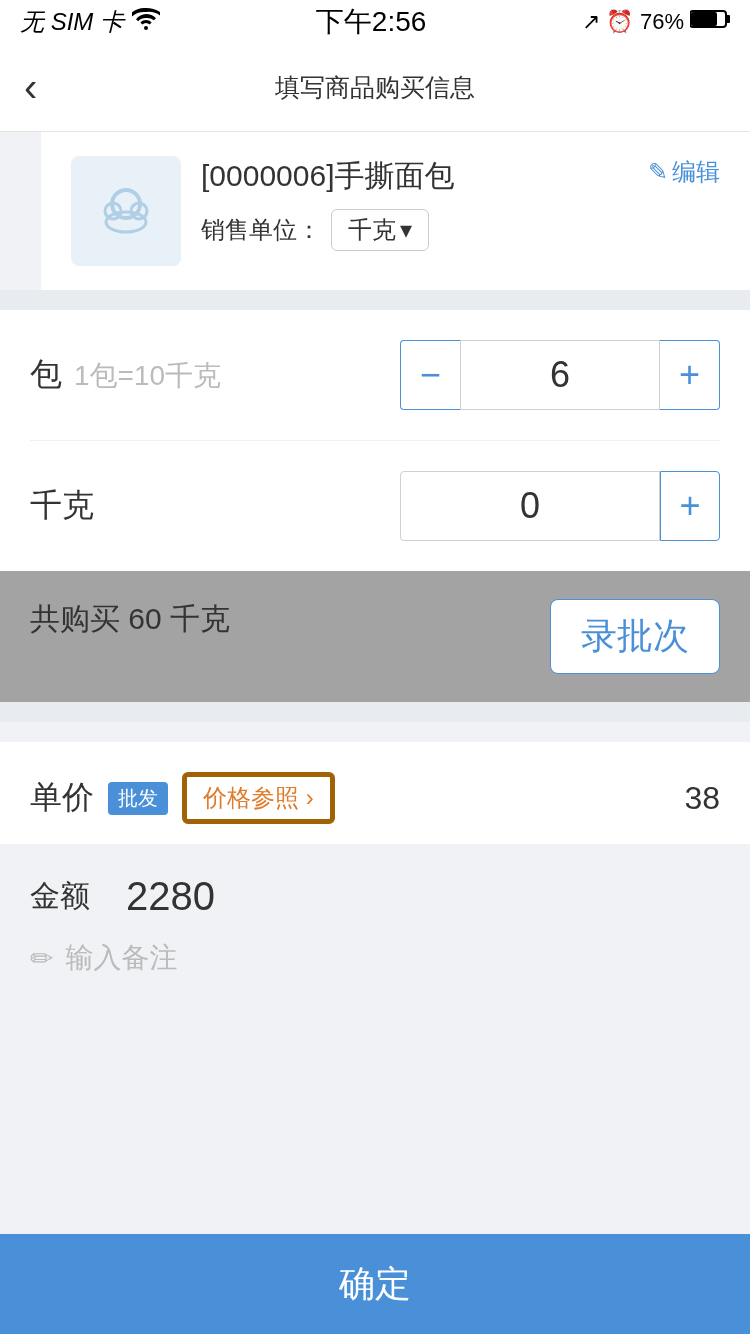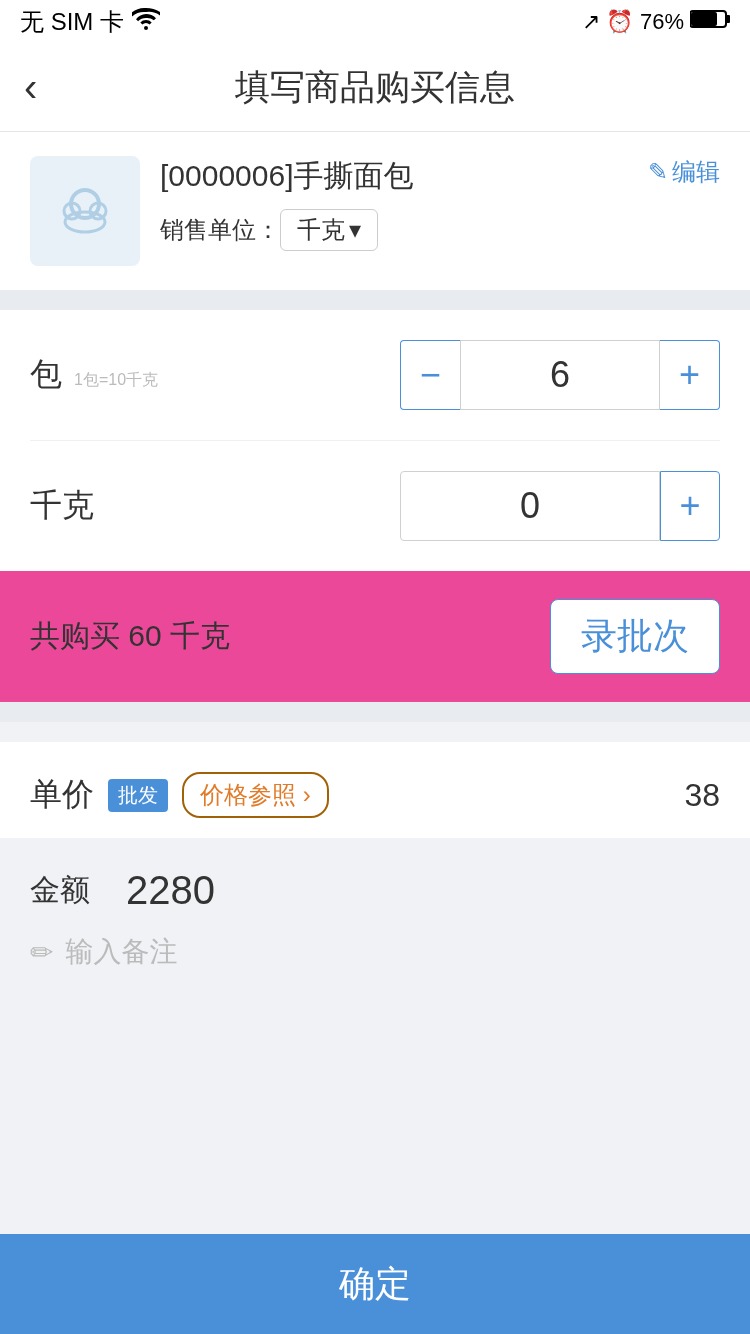--- a/index.html
+++ b/index.html
@@ -17,21 +17,21 @@
       width: 750px;
       height: 44px;
       background: #fff;
       display: flex;
       align-items: center;
       justify-content: space-between;
       padding: 0 20px;
       font-size: 24px;
       color: #000;
     }
-    .status-bar-left { display: flex; align-items: center; gap: 8px; }
+    .status-bar-left { display: flex; align-items: center; gap: 8px; font-style: italic; }
     .status-bar-center { font-size: 28px; font-weight: 500; }
     .status-bar-right { display: flex; align-items: center; gap: 6px; font-size: 22px; }
 
     
     .nav-bar {
       width: 750px;
       height: 88px;
       background: #fff;
       display: flex;
       align-items: center;
@@ -40,33 +40,34 @@
       border-bottom: 1px solid #e5e5e5;
     }
     .nav-back {
       position: absolute;
       left: 24px;
       font-size: 40px;
       color: #333;
       cursor: pointer;
     }
     .nav-title {
-      font-size: 35px;
+      font-size: 25px;
       font-weight: 500;
       color: #333;
     }
 
     
     .product-card {
       background: #fff;
       padding: 24px 30px;
       display: flex;
       align-items: flex-start;
       gap: 20px;
       margin-top: 0;
+      margin-left: 41px;
     }
     .product-thumb {
       width: 110px;
       height: 110px;
       background: #e8f0f8;
       border-radius: 8px;
       display: flex;
       align-items: center;
       justify-content: center;
       flex-shrink: 0;
@@ -85,20 +86,21 @@
       margin-bottom: 12px;
     }
     .product-stock {
       font-size: 24px;
       color: #999;
       margin-bottom: 12px;
     }
     .product-unit-row {
       display: flex;
       align-items: center;
+      gap: 10px;
       font-size: 24px;
       color: #333;
     }
     .unit-select {
       border: 1px solid #ccc;
       border-radius: 6px;
       padding: 4px 16px;
       font-size: 24px;
       color: #333;
       background: #fff;
@@ -140,21 +142,21 @@
     }
     .input-row:last-child { border-bottom: none; }
     .input-label {
       font-size: 32px;
       color: #333;
       display: flex;
       align-items: baseline;
       gap: 12px;
     }
     .input-hint {
-      font-size: 16px;
+      font-size: 28px;
       color: #bbb;
     }
     .quantity-control {
       display: flex;
       align-items: center;
       gap: 0;
     }
     .qty-btn {
       width: 60px;
       height: 70px;
@@ -187,24 +189,23 @@
       text-align: center;
       font-size: 36px;
       color: #333;
       outline: none;
       background: #fff;
       border-radius: 4px 0 0 4px;
     }
 
     
     .summary-section {
-      background: #ec4899;
+      background: #a3a3a3;
       padding: 28px 30px;
       display: flex;
-      align-items: center;
       justify-content: space-between;
     }
     .summary-text {
       font-size: 30px;
       color: #333;
     }
     .summary-text span.num {
       font-size: 30px;
       font-weight: 500;
     }
@@ -236,22 +237,22 @@
     }
     .price-label { font-size: 32px; color: #333; }
     .tag-pifa {
       background: #4a90d9;
       color: #fff;
       font-size: 20px;
       padding: 3px 10px;
       border-radius: 4px;
     }
     .price-ref-btn {
-      border: 2px solid #a16207;
-      border-radius: 18px;
+      border: 5px solid #a16207;
+      border-radius: 6px;
       color: #e07b2a;
       font-size: 24px;
       padding: 5px 16px;
       background: #fff;
       cursor: pointer;
       display: flex;
       align-items: center;
       gap: 4px;
     }
     .price-value {
@@ -311,20 +312,21 @@
 
 <div class="status-bar">
   <div class="status-bar-left">
     <span>无 SIM 卡</span>
     <span>
       <svg width="28" height="22" viewBox="0 0 28 22">
           <path d="M14 18a2 2 0 110 4 2 2 0 010-4zm0-6a8 8 0 015.7 2.4l-2.1 2.1A5 5 0 0014 15a5 5 0 00-3.6 1.5L8.3 14.4A8 8 0 0114 12zm0-6a14 14 0 0110 4.2l-2.1 2.1A11 11 0 0014 10a11 11 0 00-7.9 3.3L4 11.2A14 14 0 0114 6zm0-6C21 0 27.3 2.7 32 7.1L29.9 9.2A19 19 0 0014 4 19 19 0 00-.9 9.2L-3 7.1A22 22 0 0114 0z" fill="#000"></path>
         </svg>
     </span>
   </div>
+  <div class="status-bar-center">下午2:56</div>
   <div class="status-bar-right">
     <span>↗</span>
     <span>⏰</span>
     <span>76%</span>
     <span>
       <svg width="40" height="20" viewBox="0 0 40 20">
         <rect x="0" y="2" width="36" height="16" rx="3" ry="3" fill="none" stroke="#000" stroke-width="2"></rect>
         <rect x="36" y="6" width="4" height="8" rx="1" fill="#000"></rect>
         <rect x="1" y="3" width="26" height="14" rx="2" fill="#000"></rect>
       </svg>

